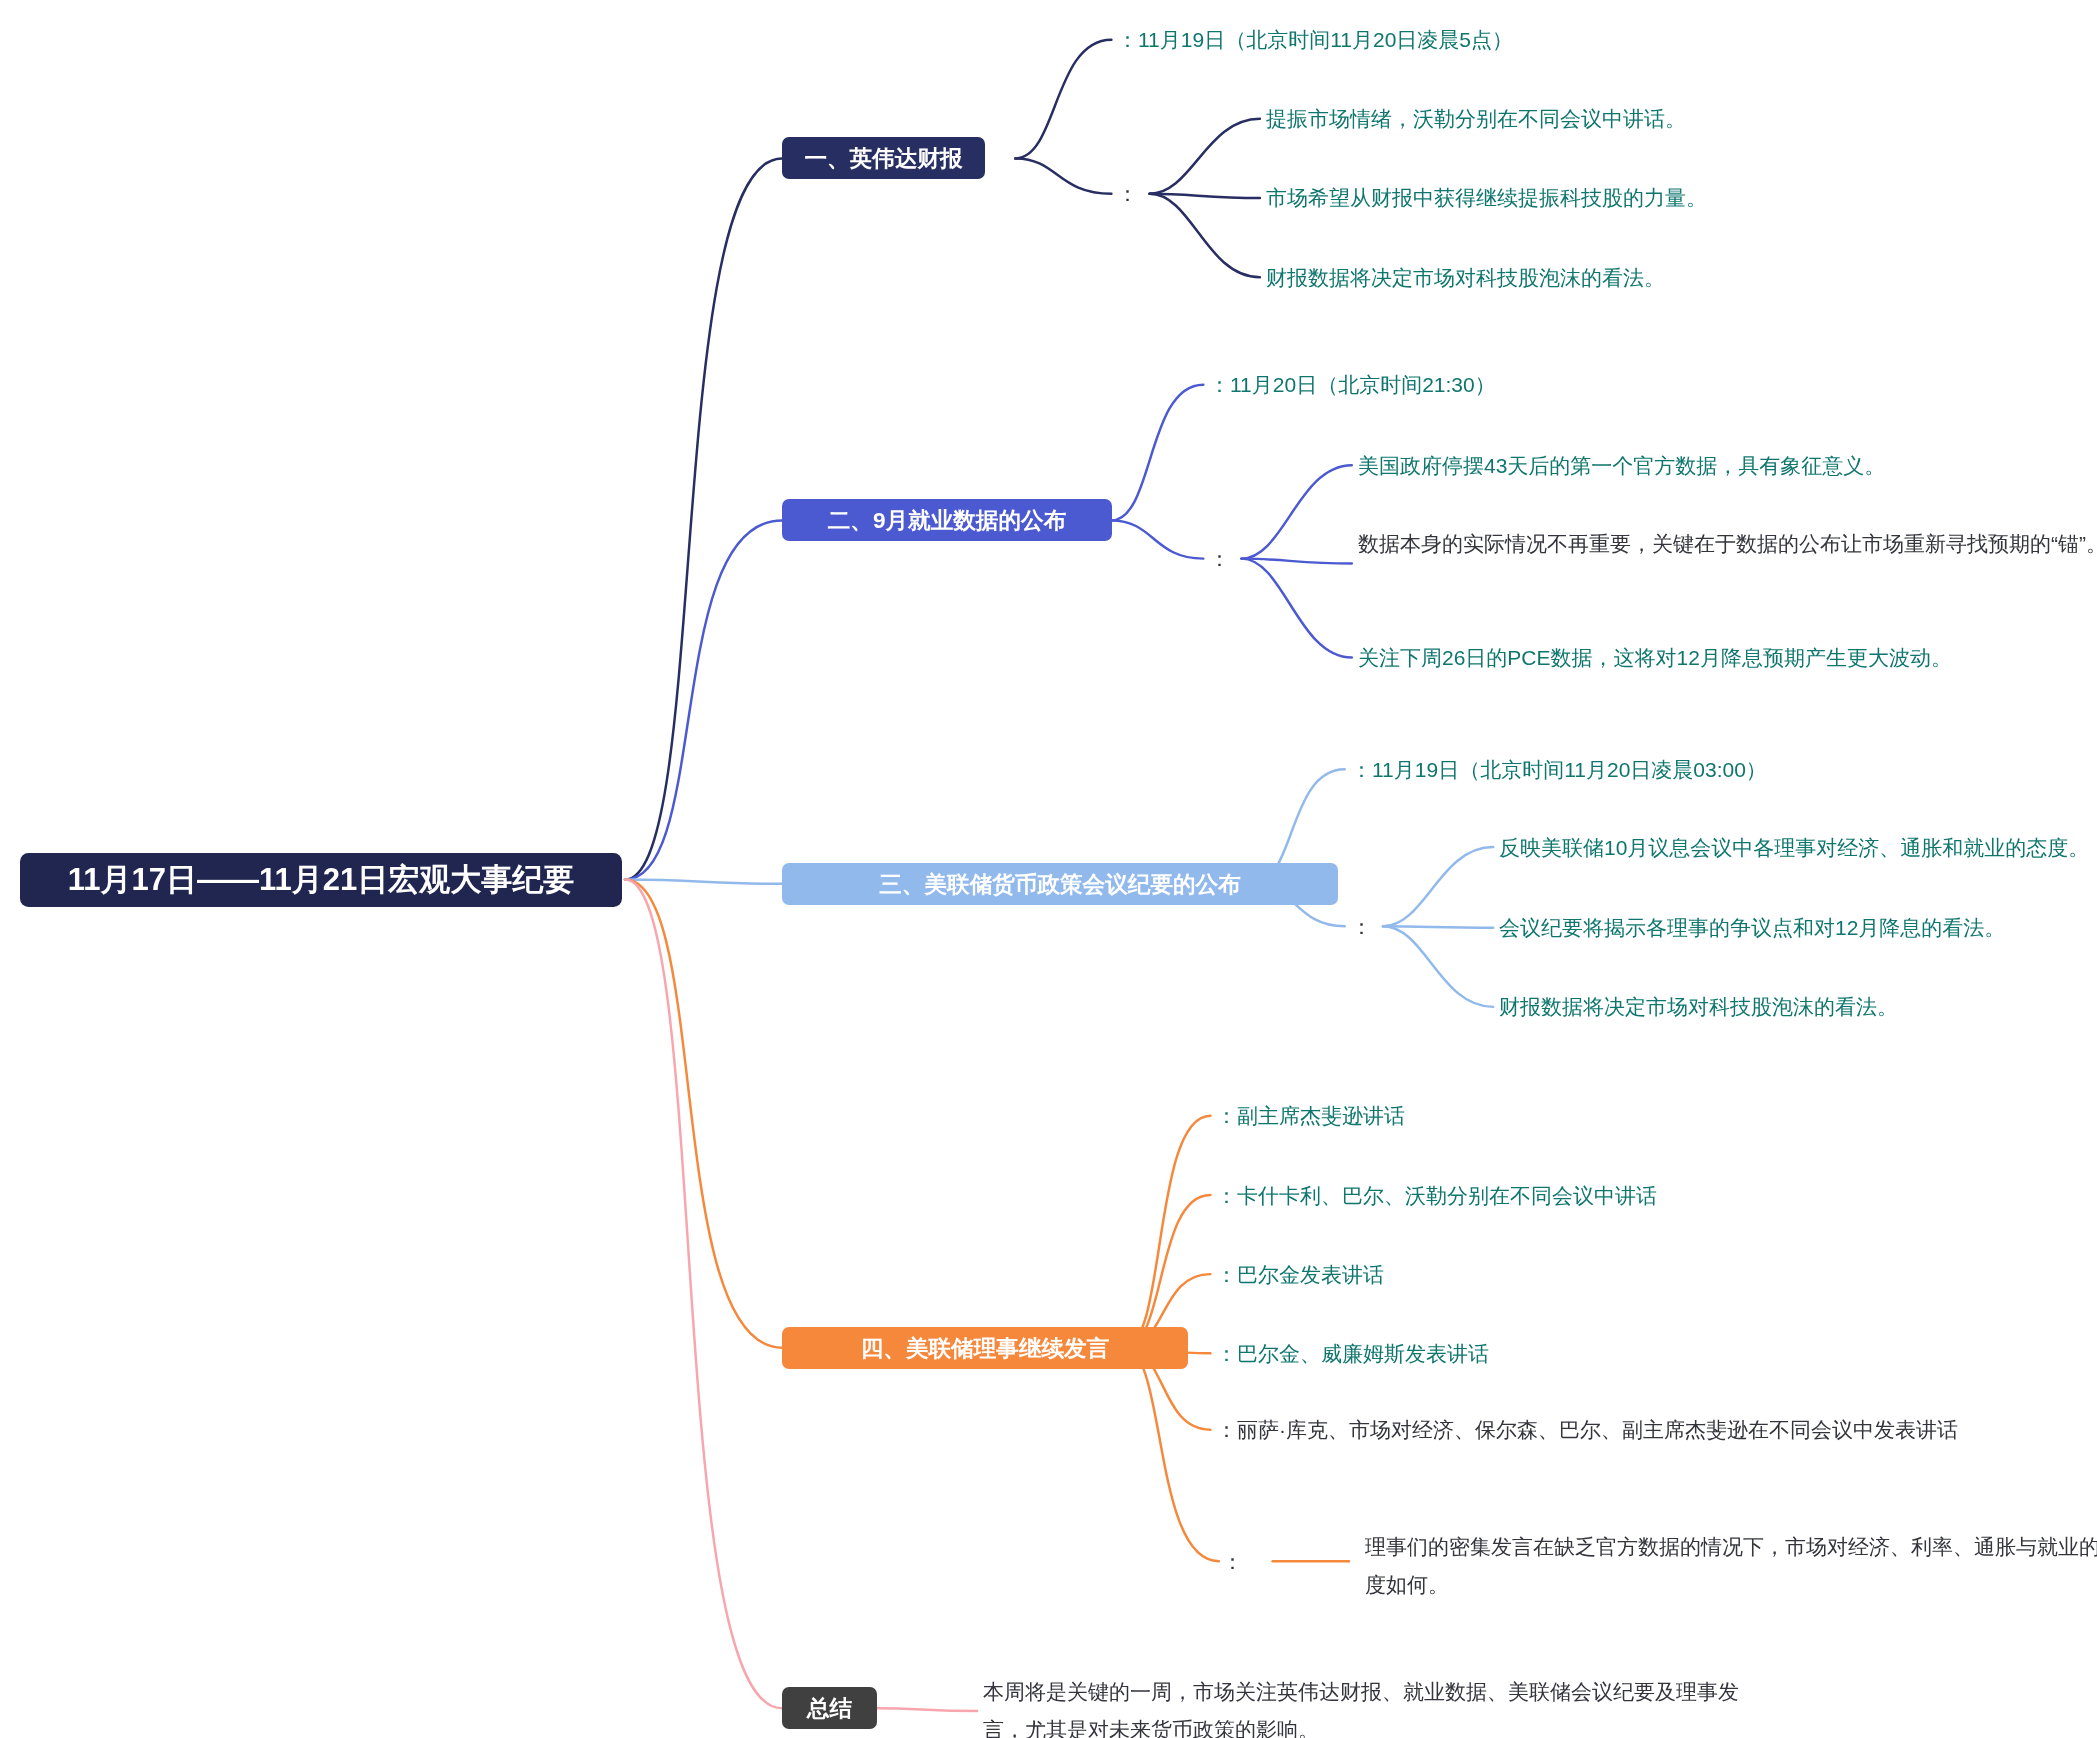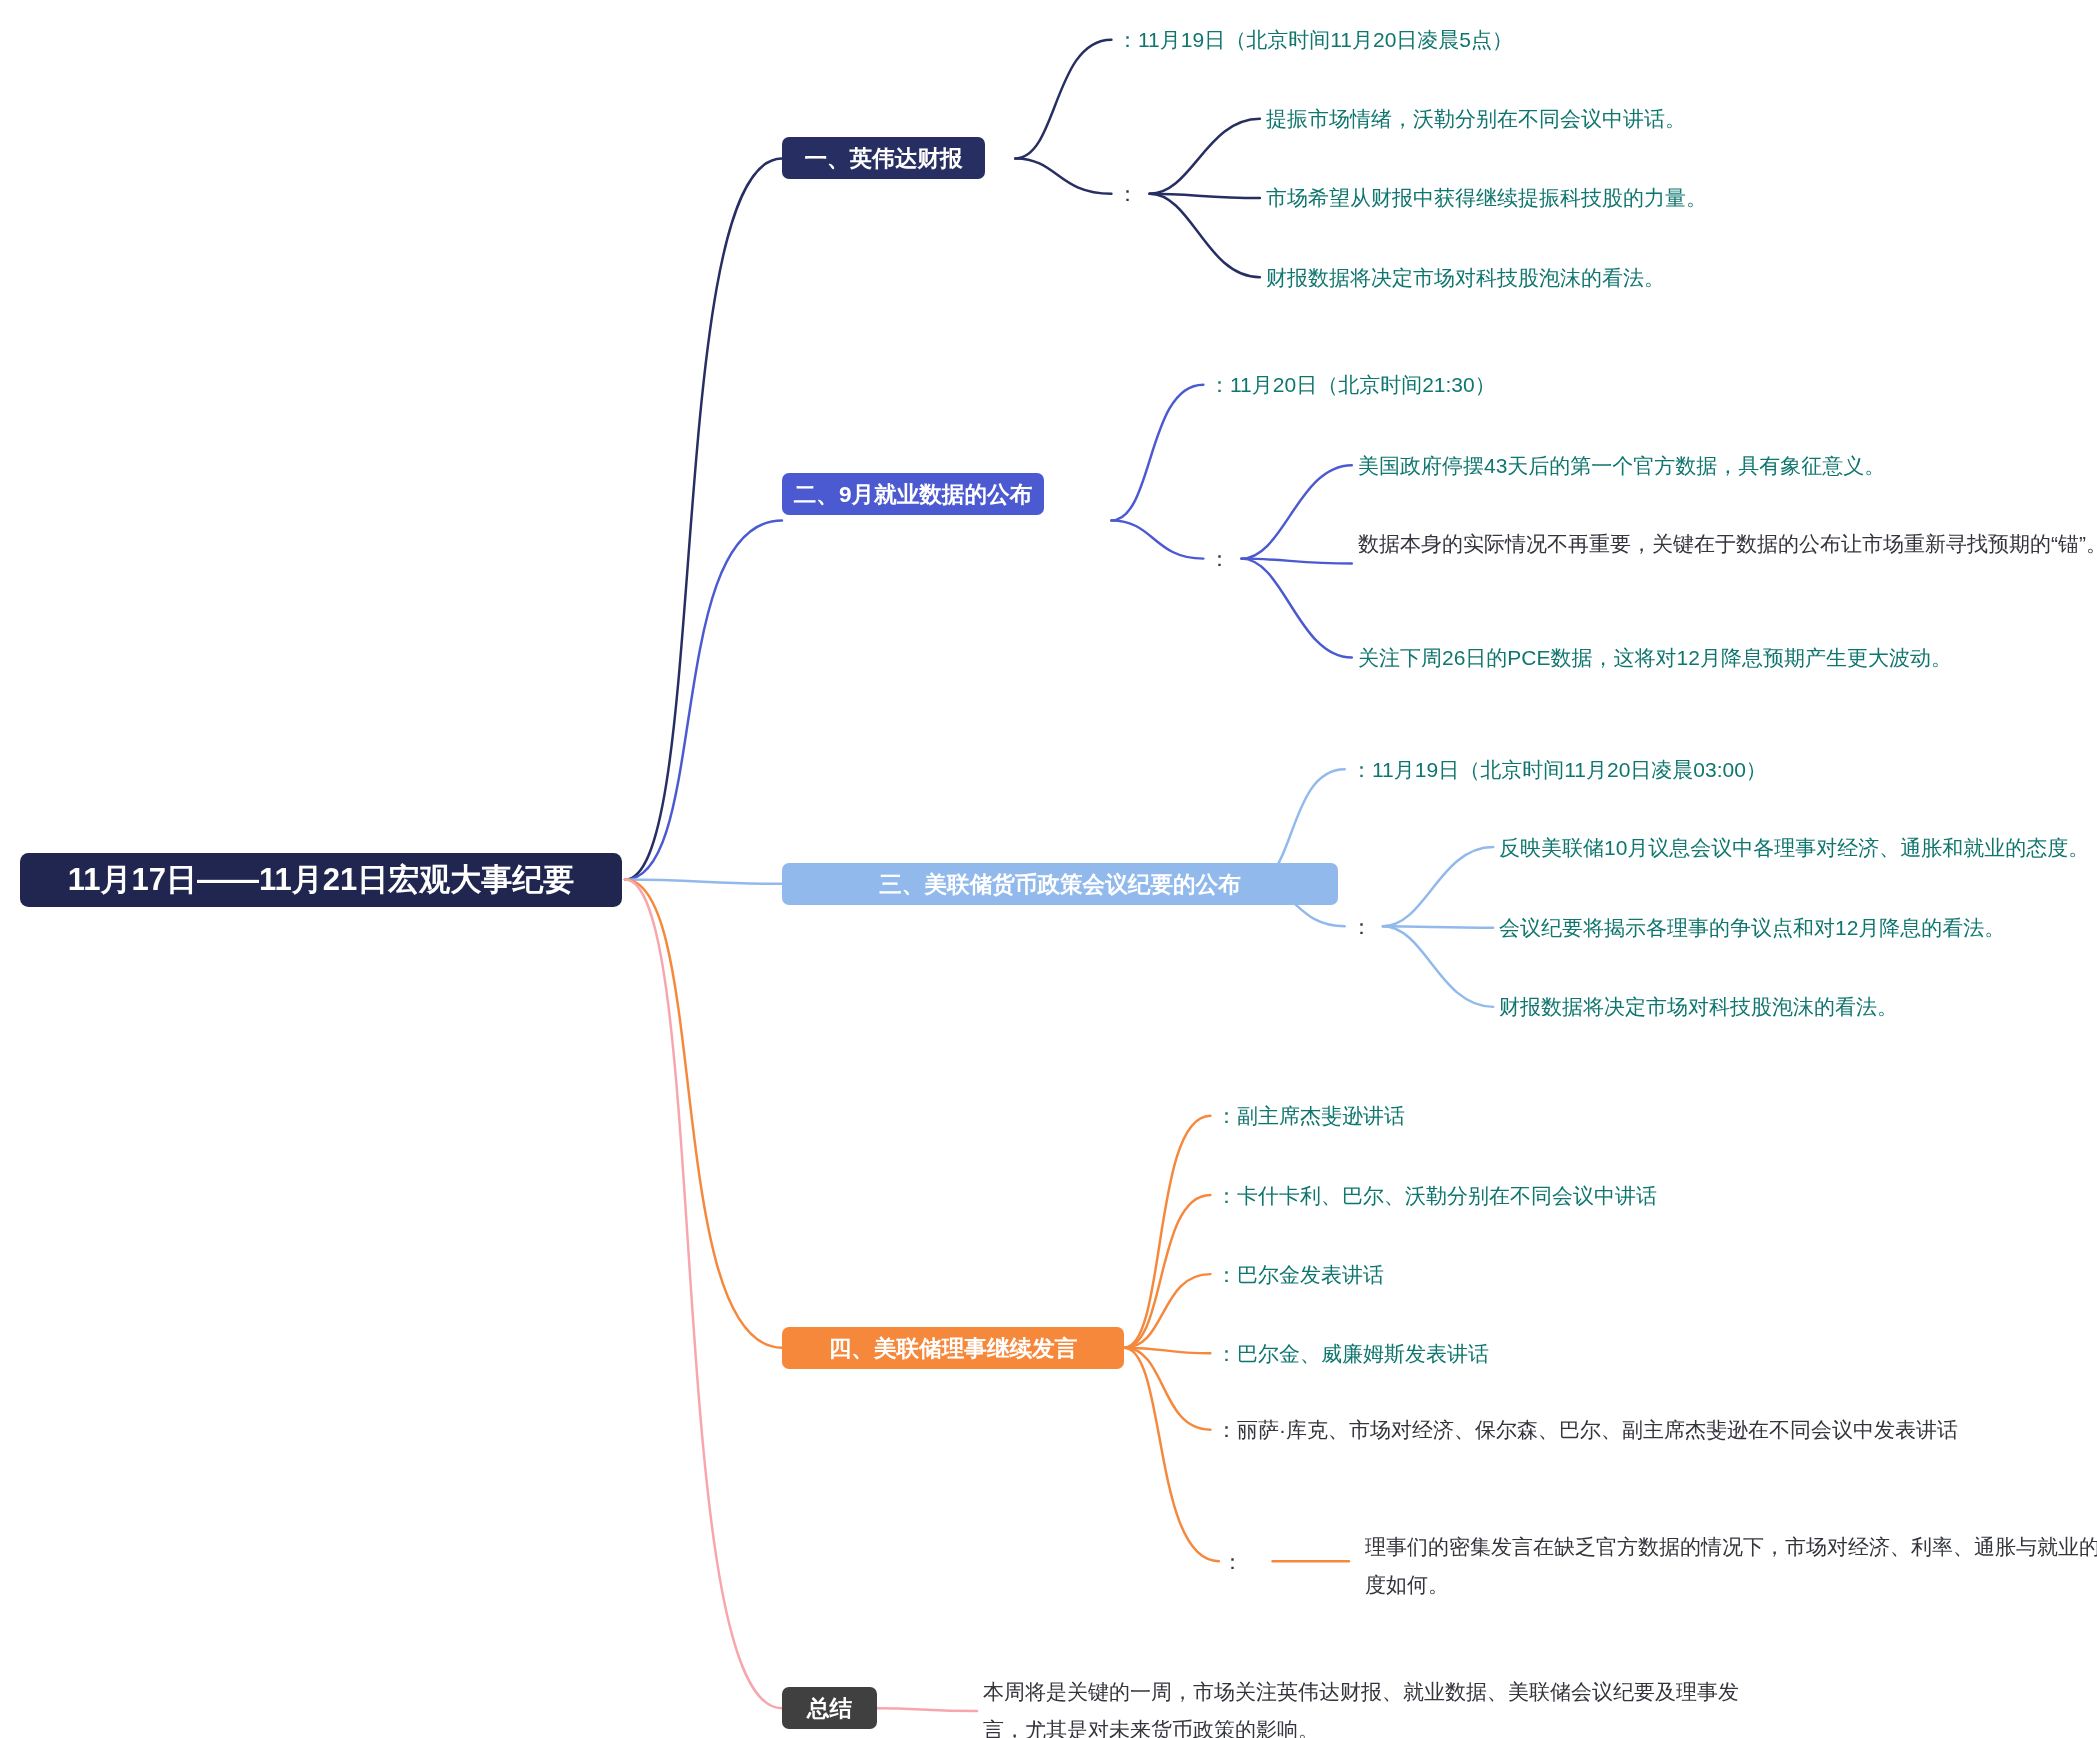--- a/index.html
+++ b/index.html
@@ -62,23 +62,23 @@
     <path class="s4" d="M1590,1906 C1650,1906 1630,2208 1724,2208"></path>
     <line class="s4" x1="1800" y1="2208" x2="1908" y2="2208"></line>
 
     <path class="s5" d="M884,1244 C1004,1244 940,2416 1106,2416"></path>
     <path class="s5" d="M1240,2416 C1300,2416 1310,2420 1382,2420"></path>
   </svg>
 
   <div class="node root" style="left:20px;top:853px;width:602px;">11月17日——11月21日宏观大事纪要</div>
 
   <div class="node bg1" style="left:782px;top:137px;width:203px;">一、英伟达财报</div>
-  <div class="node bg2" style="left:782px;top:473px;width:262px;">二、9月就业数据的公布</div>
+  <div class="node bg2" style="left:782px;top:499px;width:330px;">二、9月就业数据的公布</div>
   <div class="node bg3" style="left:782px;top:863px;width:556px;">三、美联储货币政策会议纪要的公布</div>
-  <div class="node bg4" style="left:782px;top:1327px;width:342px;text-align:right;">四、美联储理事继续发言</div>
+  <div class="node bg4" style="left:782px;top:1327px;width:406px;text-align:right;">四、美联储理事继续发言</div>
   <div class="node bg5" style="left:782px;top:1687px;width:95px;">总结</div>
 
   <div class="txt" style="left:1117px;top:24px;">
     <span>：</span><span>11月19日（北京时间11月20日凌晨5点）</span>
   </div>
   <div class="colon" style="left:1117px;top:178px;">：</div>
   <div class="txt" style="left:1266px;top:103px;">提振市场情绪，沃勒分别在不同会议中讲话。</div>
   <div class="txt" style="left:1266px;top:182px;">市场希望从财报中获得继续提振科技股的力量。</div>
   <div class="txt" style="left:1266px;top:262px;">财报数据将决定市场对科技股泡沫的看法。</div>
 

